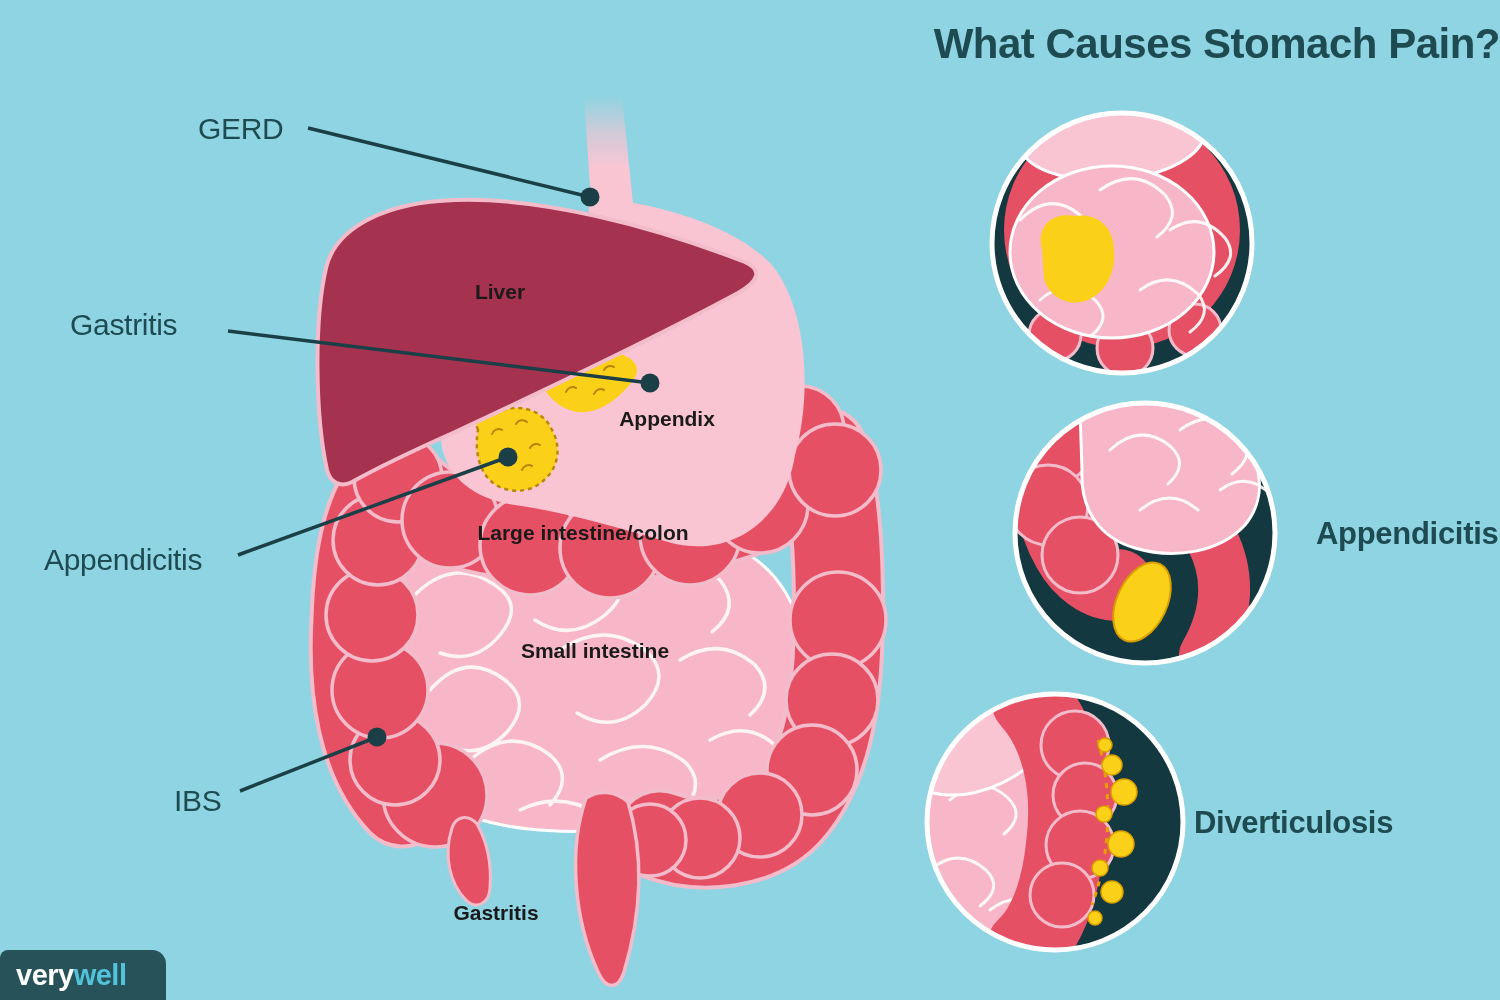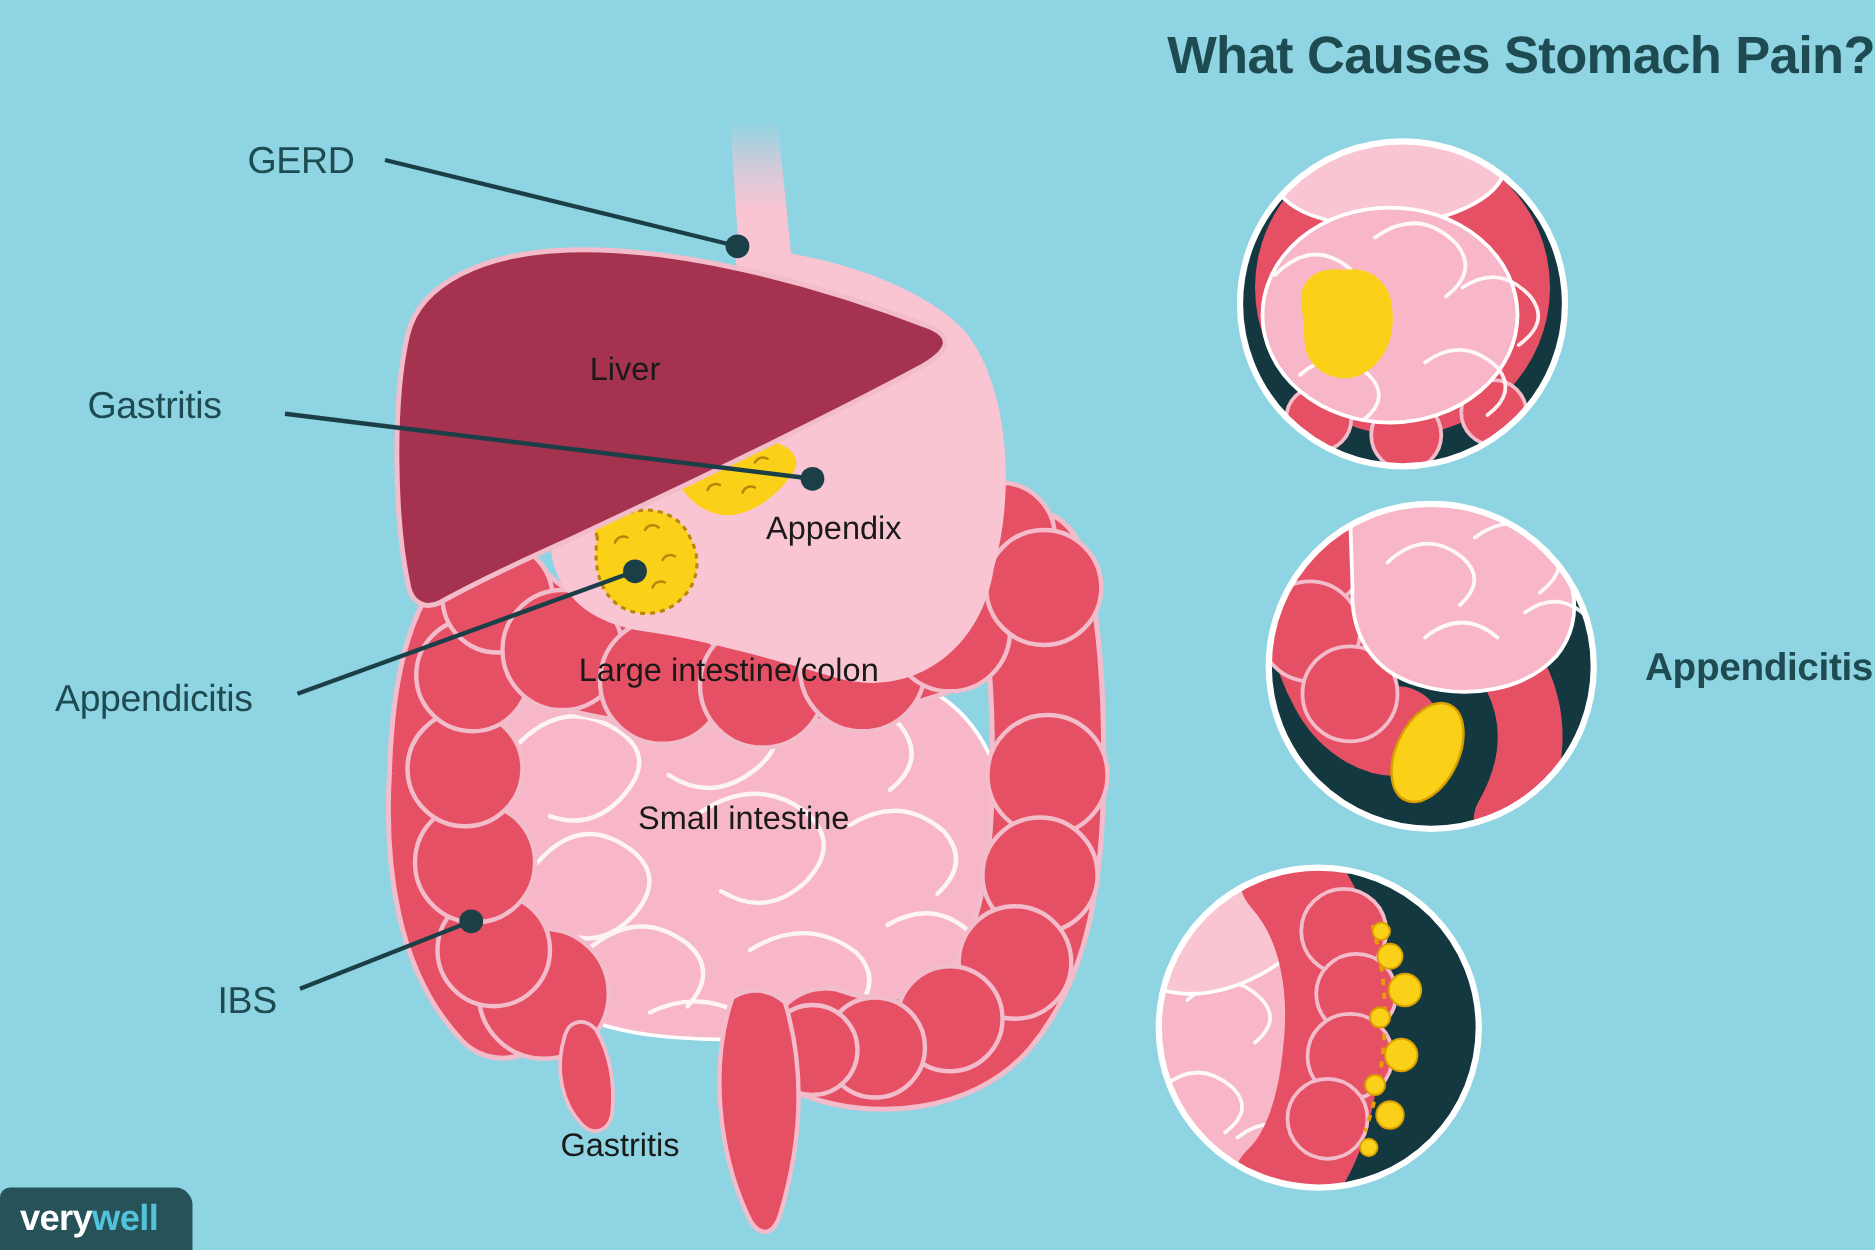--- a/index.html
+++ b/index.html
@@ -8,23 +8,23 @@
     --outline-pink:#F3BCCB; --inflammation-yellow:#FBD018; --inflammation-line:#B8860B;
     --inset-dark:#14383F; --organ-label:#1A1A1A; --logo-bg:#27525A; --logo-well:#52C3DA;
   }
   *{margin:0;padding:0;box-sizing:border-box}
   body{font-family:"Liberation Sans", sans-serif;}
   .canvas{position:relative;width:1500px;height:1000px;background:var(--bg);overflow:hidden}
   .art{position:absolute;left:0;top:0}
   .page-title{position:absolute;left:0;right:0;top:20px;text-align:right;
     font-size:42px;font-weight:800;letter-spacing:-.5px;color:var(--title-teal)}
   .cause-label{position:absolute;font-size:30px;font-weight:400;letter-spacing:-.3px;color:var(--label-teal);white-space:nowrap}
-  .organ-label{position:absolute;transform:translateX(-50%);font-size:26px;font-weight:400;color:var(--organ-label);white-space:nowrap}
+  .organ-label{position:absolute;transform:translateX(-50%);font-size:21px;font-weight:700;color:var(--organ-label);white-space:nowrap}
   .inset-label{position:absolute;font-size:31px;font-weight:800;letter-spacing:-.3px;color:var(--label-teal);white-space:nowrap}
-  .logo{position:absolute;left:0;top:950px;width:154px;height:50px;background:var(--logo-bg);
+  .logo{position:absolute;left:0;top:950px;width:166px;height:50px;background:var(--logo-bg);
     border-radius:8px 14px 0 0;display:flex;align-items:center;padding-left:16px}
   .logo .t{font-size:29px;font-weight:700;letter-spacing:-.5px}
   .logo .p1{color:#ffffff}
   .logo .p2{color:var(--logo-well)}
 </style>
 </head>
 <body>
 
 <div class="canvas">
 
@@ -242,18 +242,19 @@
   <div class="cause-label" style="left:44px;top:543px">Appendicitis</div>
   <div class="cause-label" style="left:174px;top:784px">IBS</div>
 
   <div class="organ-label" style="left:500px;top:280px">Liver</div>
   <div class="organ-label" style="left:667px;top:407px">Appendix</div>
   <div class="organ-label" style="left:583px;top:521px">Large intestine/colon</div>
   <div class="organ-label" style="left:595px;top:639px">Small intestine</div>
   <div class="organ-label" style="left:496px;top:901px">Gastritis</div>
 
   <div class="inset-label" style="left:1316px;top:516px">Appendicitis</div>
+  <div class="inset-label" style="left:1194px;top:805px">Diverticulosis</div>
 
   <div class="logo">
     <span class="t"><span class="p1">very</span><span class="p2">well</span></span>
   </div>
 
 </div>
 
 </body></html>

